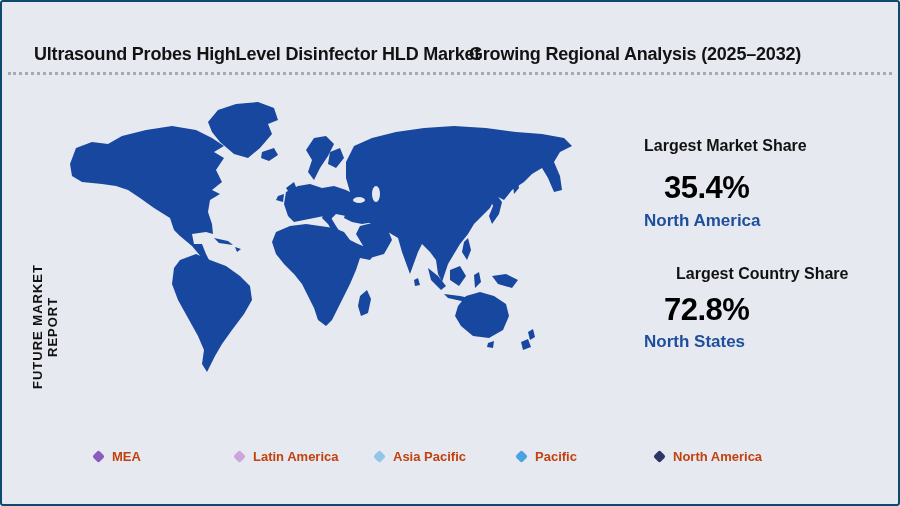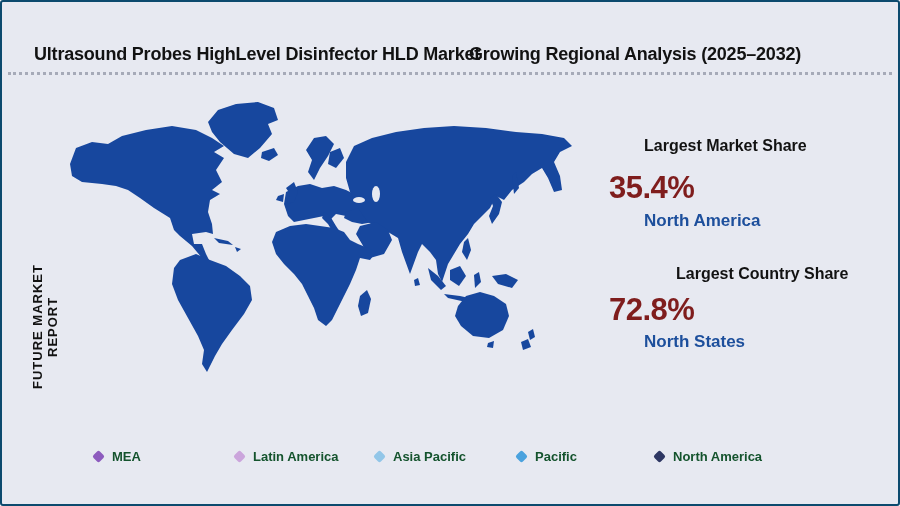--- a/index.html
+++ b/index.html
@@ -33,33 +33,33 @@
   }
   
   .map-wrap{position:absolute;left:60px;top:90px;width:560px;height:330px;}
   .map-wrap svg{display:block;width:100%;height:100%;}
   
   .stat-label{
     position:absolute;left:642px;white-space:nowrap;
     font-size:16px;font-weight:bold;color:#121212;
   }
   .stat-value{
-    position:absolute;left:607px;white-space:nowrap;
-    font-size:31px;font-weight:bold;color:#7f1d1d;letter-spacing:-0.5px;
+    position:absolute;left:662px;white-space:nowrap;
+    font-size:31px;font-weight:bold;color:#000000;letter-spacing:-0.5px;
   }
   .stat-region{
     position:absolute;left:642px;white-space:nowrap;
     font-size:17px;font-weight:bold;color:#1d4f9c;
   }
   .pos-l1{top:135px;} .pos-v1{top:168px;} .pos-r1{top:209px;}
   .pos-l2{top:263px;margin-left:32px;} .pos-v2{top:290px;} .pos-r2{top:330px;}
   
   .legend-item{
     position:absolute;top:447px;display:flex;align-items:center;gap:9px;
-    font-size:13px;font-weight:bold;color:#14532d;white-space:nowrap;
+    font-size:13px;font-weight:bold;color:#c2410c;white-space:nowrap;
   }
   .legend-dot{
     width:9px;height:9px;border-radius:2px;transform:rotate(45deg);
     background:#888;flex:0 0 auto;
   }
   .li-0{left:92px;} .li-1{left:233px;} .li-2{left:373px;} .li-3{left:515px;} .li-4{left:653px;}
 </style>
 </head>
 <body>
 

